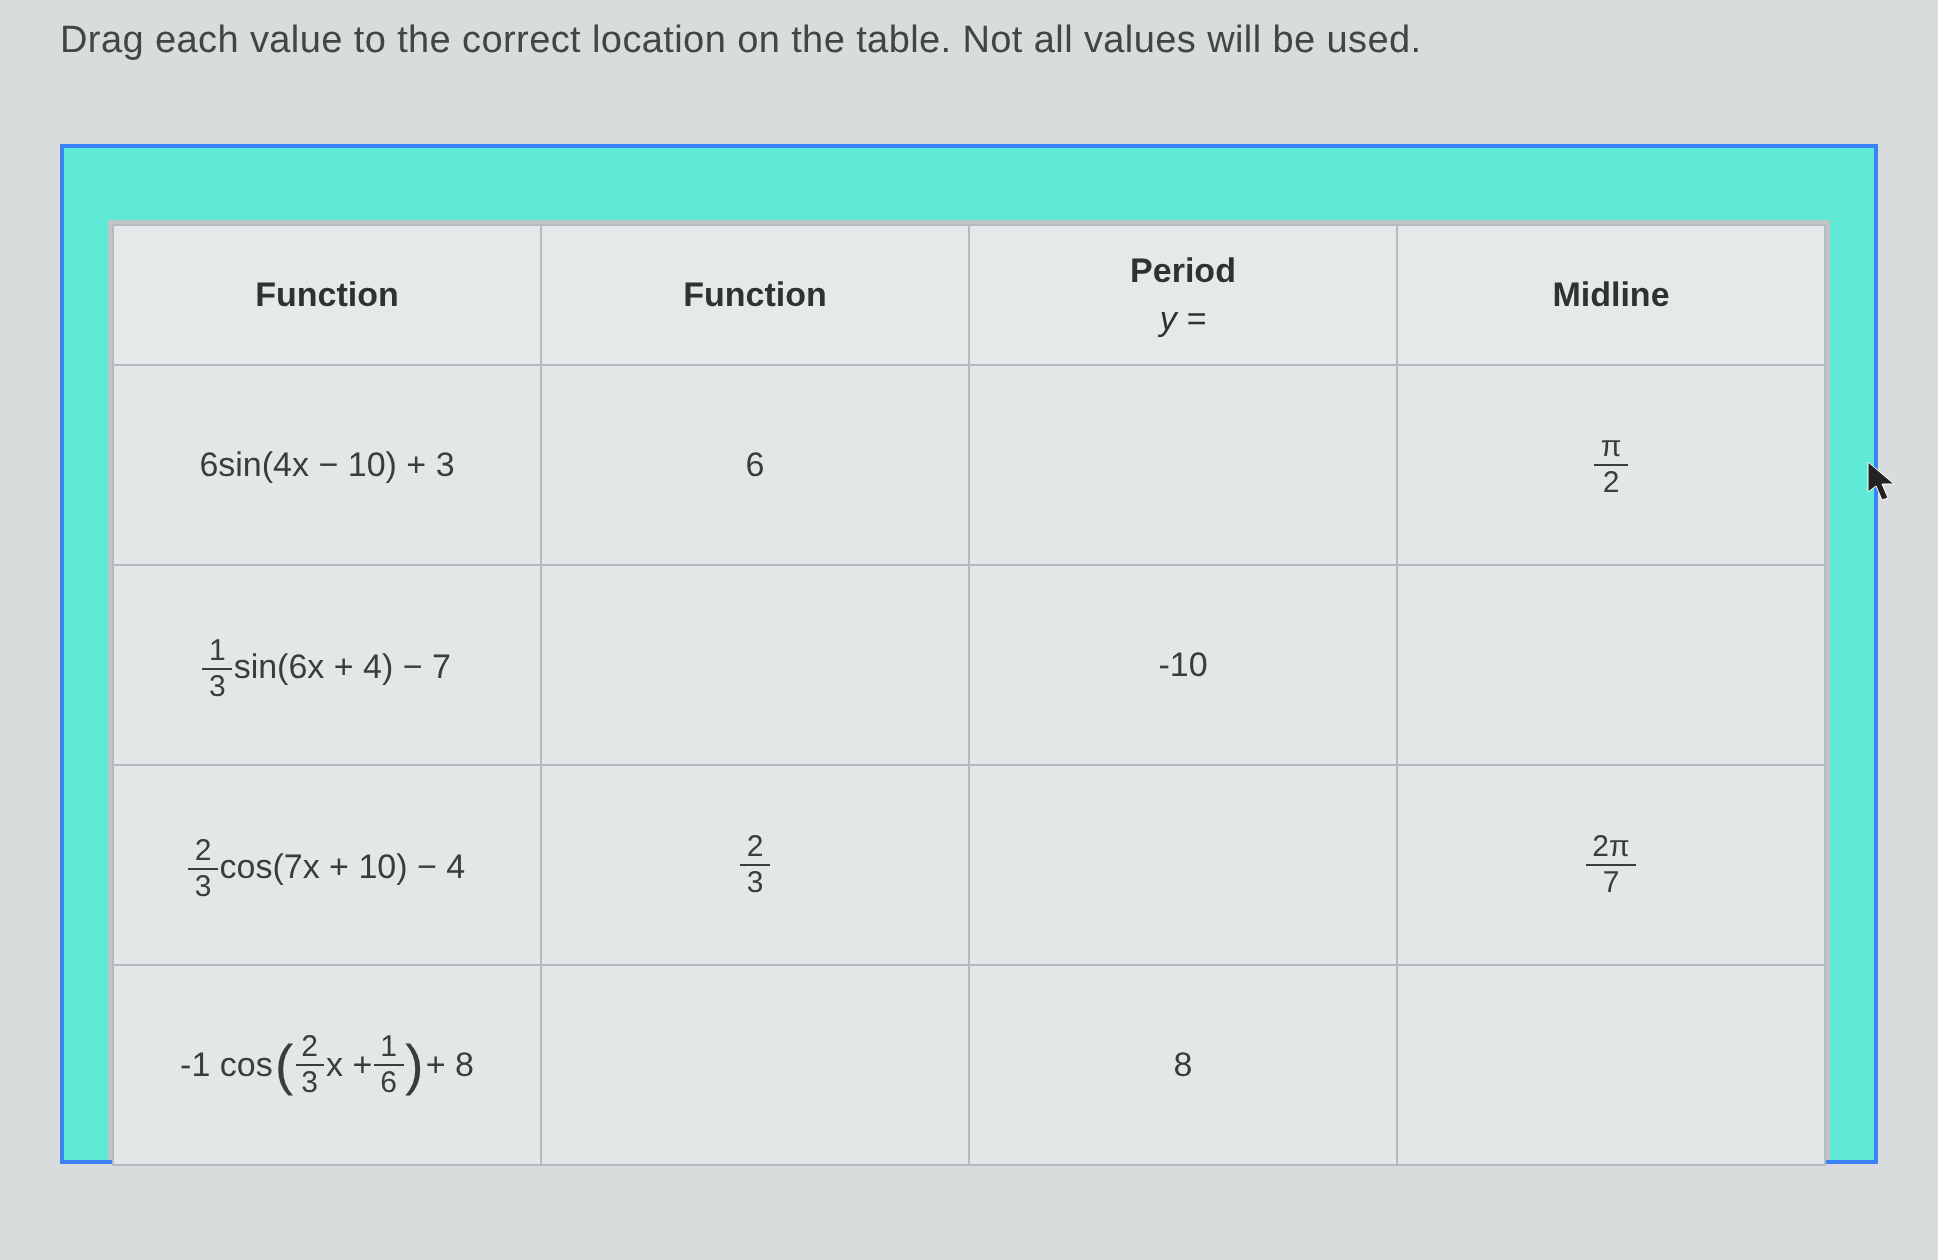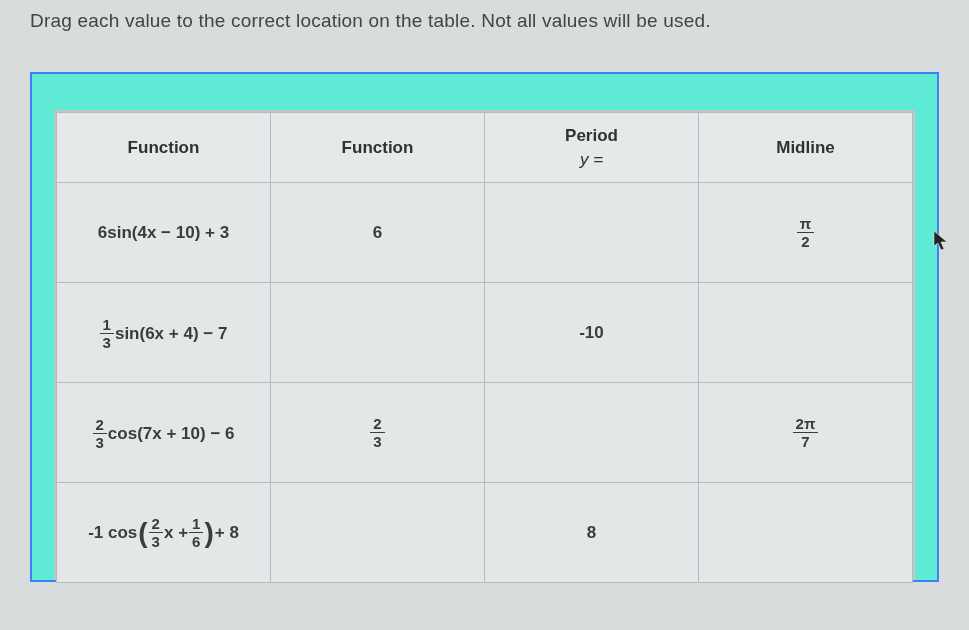--- a/index.html
+++ b/index.html
@@ -37,21 +37,20 @@
   table {
     width: 100%;
     border-collapse: collapse;
     table-layout: fixed;
   }
   th, td {
     border: 1px solid #b6bcbe;
     text-align: center;
     vertical-align: middle;
     padding: 0;
-    font-weight: bold;
   }
   th {
     font-weight: bold;
     font-size: 17px;
     height: 70px;
     background: #e6e9e9;
     color: #2f3133;
   }
   td {
     height: 100px;
@@ -150,21 +149,21 @@
             </td>
           </tr>
 
           <tr>
             <td>
               <span class="expr">
                 <span class="frac">
                   <span class="num">2</span>
                   <span class="den">3</span>
                 </span>
-                <span> cos(7x + 10) − 6</span>
+                <span> cos(7x + 10) − 4</span>
               </span>
             </td>
             <td>
               <span class="frac">
                 <span class="num">2</span>
                 <span class="den">3</span>
               </span>
             </td>
             <td>
               <span></span>

